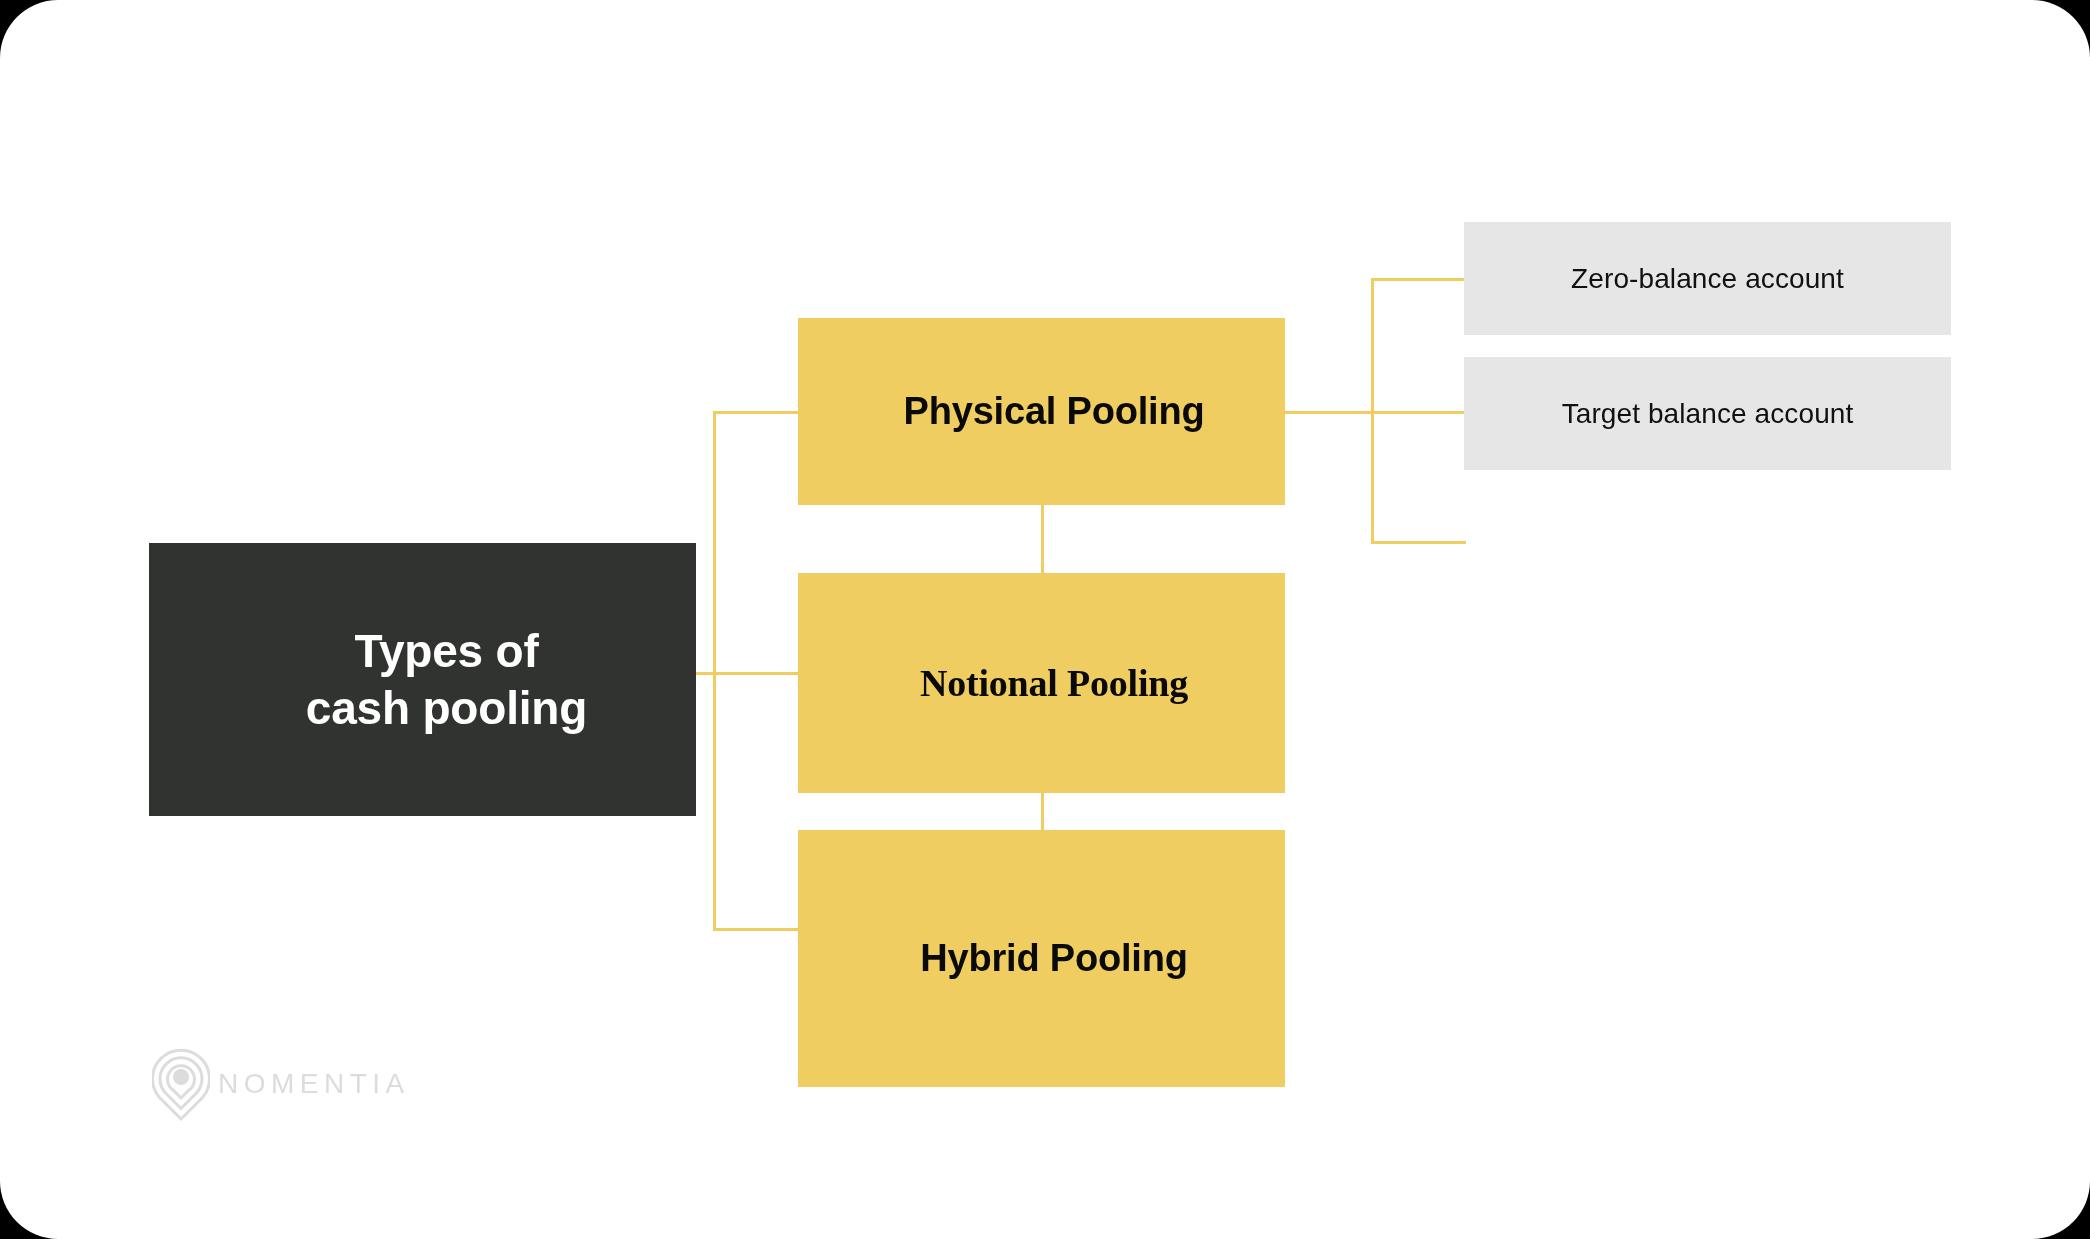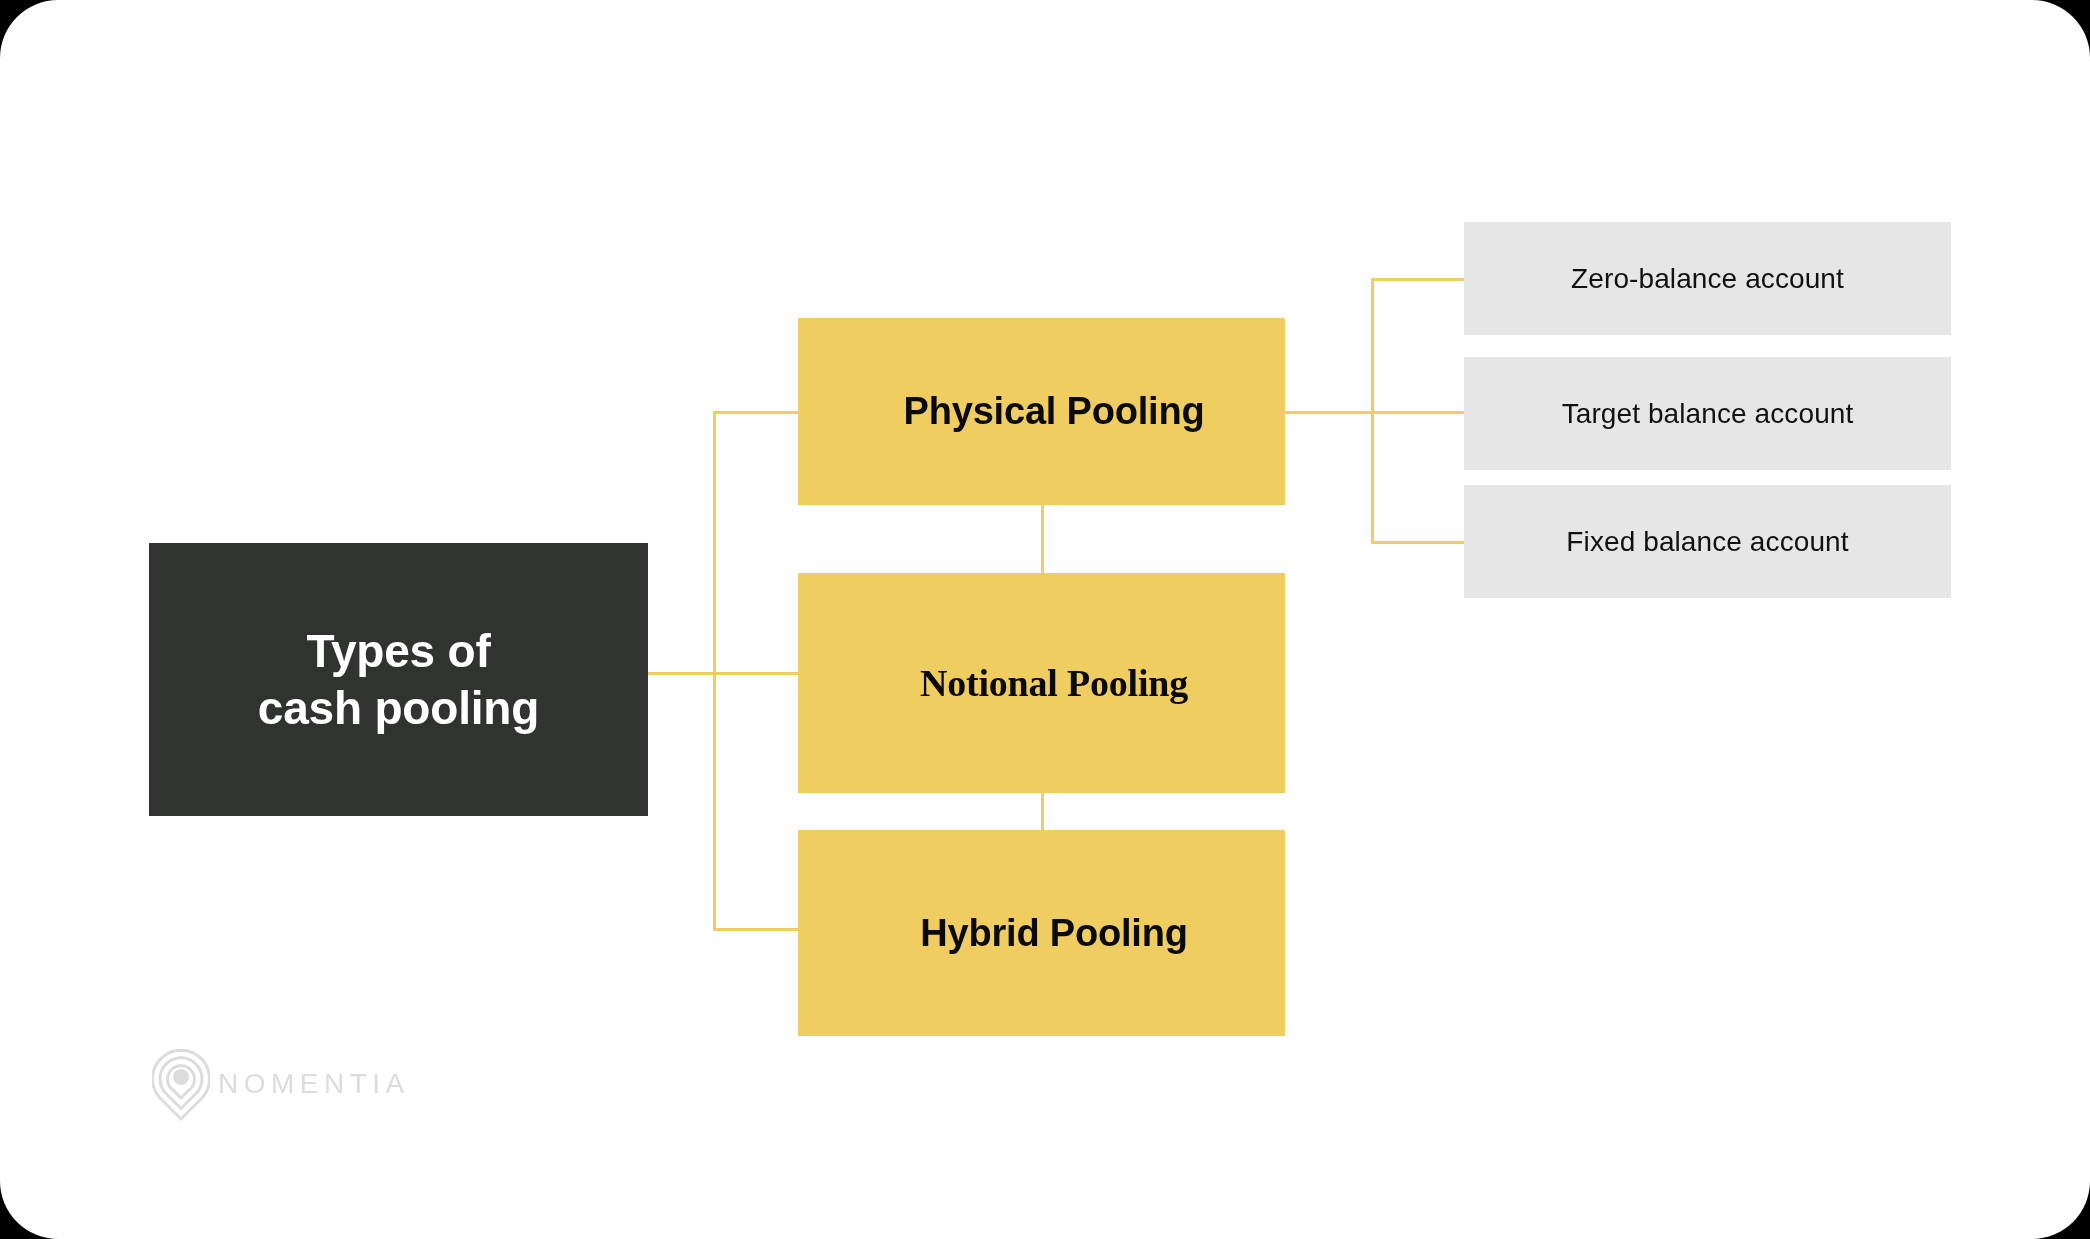--- a/index.html
+++ b/index.html
@@ -34,20 +34,21 @@
   .root-box {
     position: absolute;
     left: 149px;
     top: 543px;
     width: 499px;
     height: 273px;
     background: #313330;
     display: flex;
     align-items: center;
     justify-content: center;
+    padding-left: 48px;
   }
   .root-title {
     color: #ffffff;
     font-size: 46px;
     font-weight: bold;
     line-height: 1.22;
     text-align: center;
     letter-spacing: -0.2px;
     white-space: pre-line;
   }
@@ -65,21 +66,21 @@
   .pool-box .pool-label {
     color: #0a0a0a;
     font-size: 38px;
     font-weight: bold;
     letter-spacing: -0.2px;
     text-align: center;
     margin-left: 25px;
   }
   #pool-0 { top: 318px; height: 187px; }
   #pool-1 { top: 573px; height: 220px; font-family: Liberation Serif, serif; }
-  #pool-2 { top: 830px; height: 206px; }
+  #pool-2 { top: 830px; height: 257px; }
 
   
   .acct-box {
     position: absolute;
     left: 1464px;
     width: 487px;
     height: 113px;
     background: #E6E6E6;
     display: flex;
     align-items: center;
@@ -156,23 +157,20 @@
   <div class="pool-box" id="pool-2">
     <div class="pool-label">Hybrid Pooling</div>
   </div>
 
   <div class="acct-box" id="acct-0">
     <div class="acct-label">Zero-balance account</div>
   </div>
   <div class="acct-box" id="acct-1">
     <div class="acct-label">Target balance account</div>
   </div>
-  <div class="acct-box" id="acct-2">
-    <div class="acct-label">Fixed balance account</div>
-  </div>
 
   <div class="logo">
     <svg class="logo-mark" viewBox="0 0 58 76">
       <g fill="none" stroke="#DCDCDC" stroke-width="3">
         <path d="M29 73 L7.5 51.5 A28.5 28.5 0 1 1 50.5 51.5 Z"></path>
         <path d="M29 62.5 L14.5 48 A21 21 0 1 1 43.5 48 Z"></path>
         <path d="M29 52 L21.5 44.5 A13.5 13.5 0 1 1 36.5 44.5 Z"></path>
       </g>
       <circle cx="29" cy="31" r="8" fill="#DCDCDC"></circle>
     </svg>

